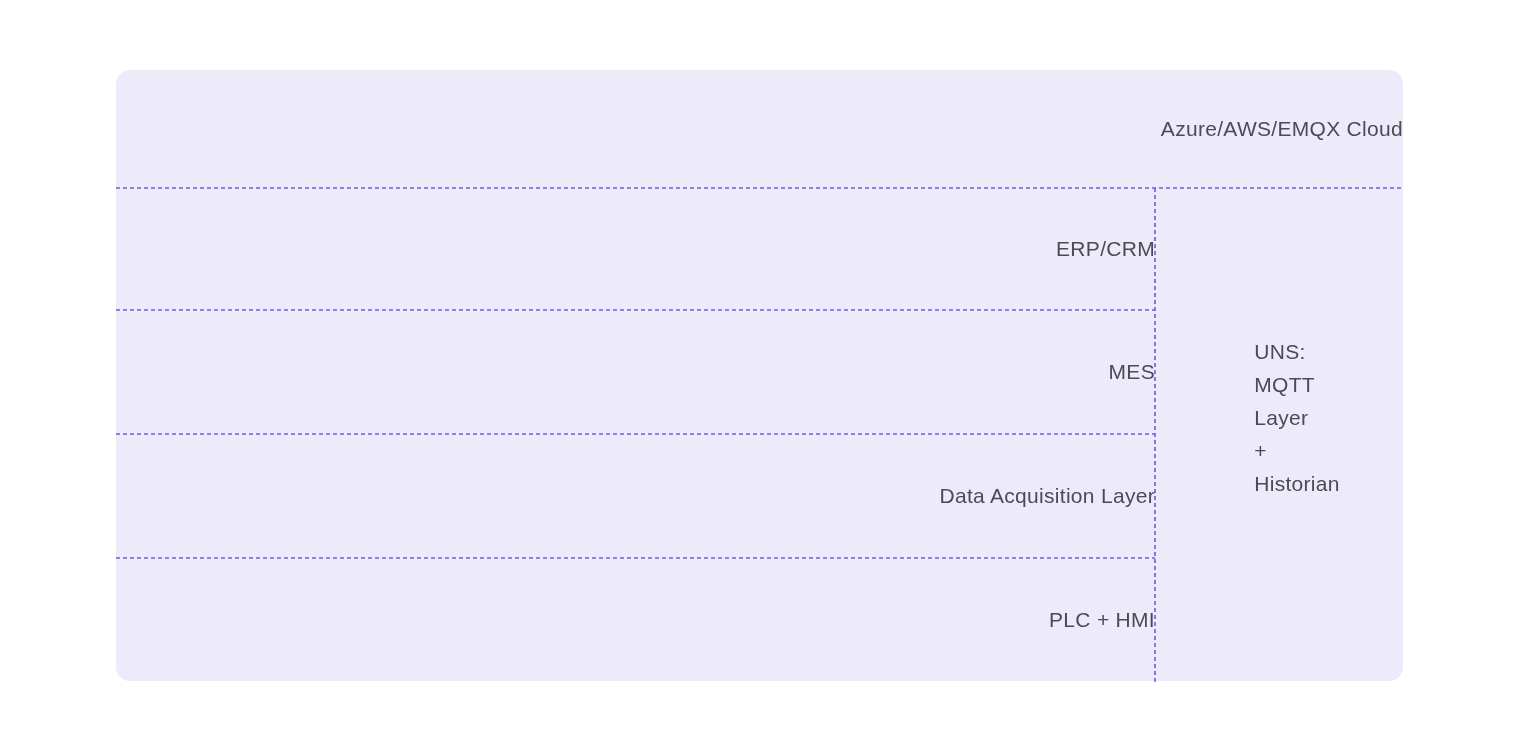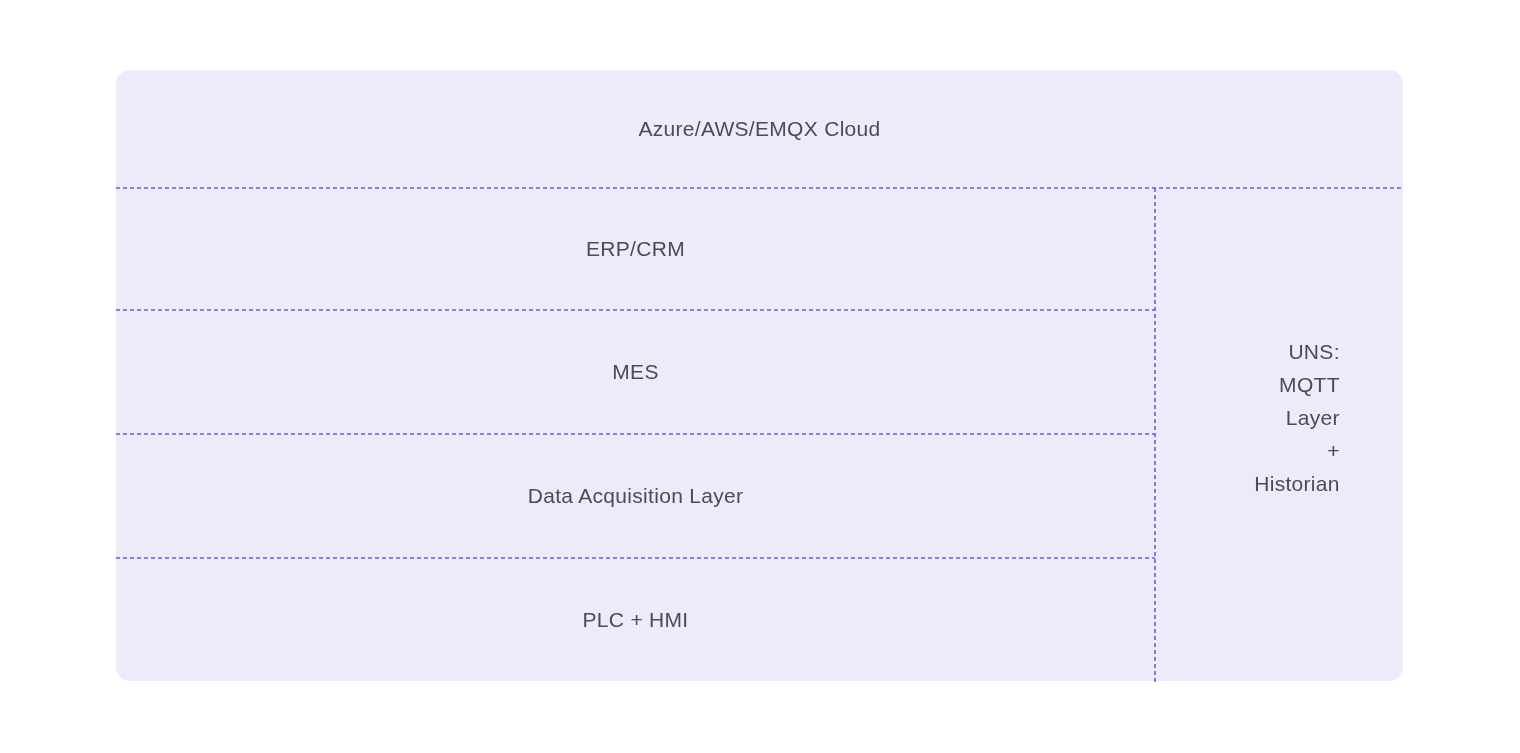--- a/index.html
+++ b/index.html
@@ -42,21 +42,21 @@
     stroke: var(--divider);
     stroke-width: 1.6;
     stroke-dasharray: 4 3;
     fill: none;
   }
   .row {
     position: absolute;
     left: 0;
     display: flex;
     align-items: center;
-    justify-content: center;
+    justify-content: flex-end;
   }
   .label {
     font-size: 21px;
     color: var(--text);
     letter-spacing: 0.3px;
     white-space: nowrap;
   }
   .row-cloud { top: 0;    height: 118px; width: 1287px; }
   .row-erp   { top: 118px; height: 122px; width: 1039px; }
   .row-mes   { top: 240px; height: 124px; width: 1039px; }
@@ -67,21 +67,21 @@
     left: 1039px;
     top: 118px;
     width: 248px;
     height: 493px;
     display: flex;
     align-items: center;
     justify-content: center;
   }
   .uns-text {
     transform: translateY(-17px);
-    text-align: right;
+    text-align: left;
     margin-left: 36px;
   }
   .uns-line {
     font-size: 21px;
     line-height: 33px;
     color: var(--text);
     letter-spacing: 0.3px;
     white-space: nowrap;
   }
 </style>

